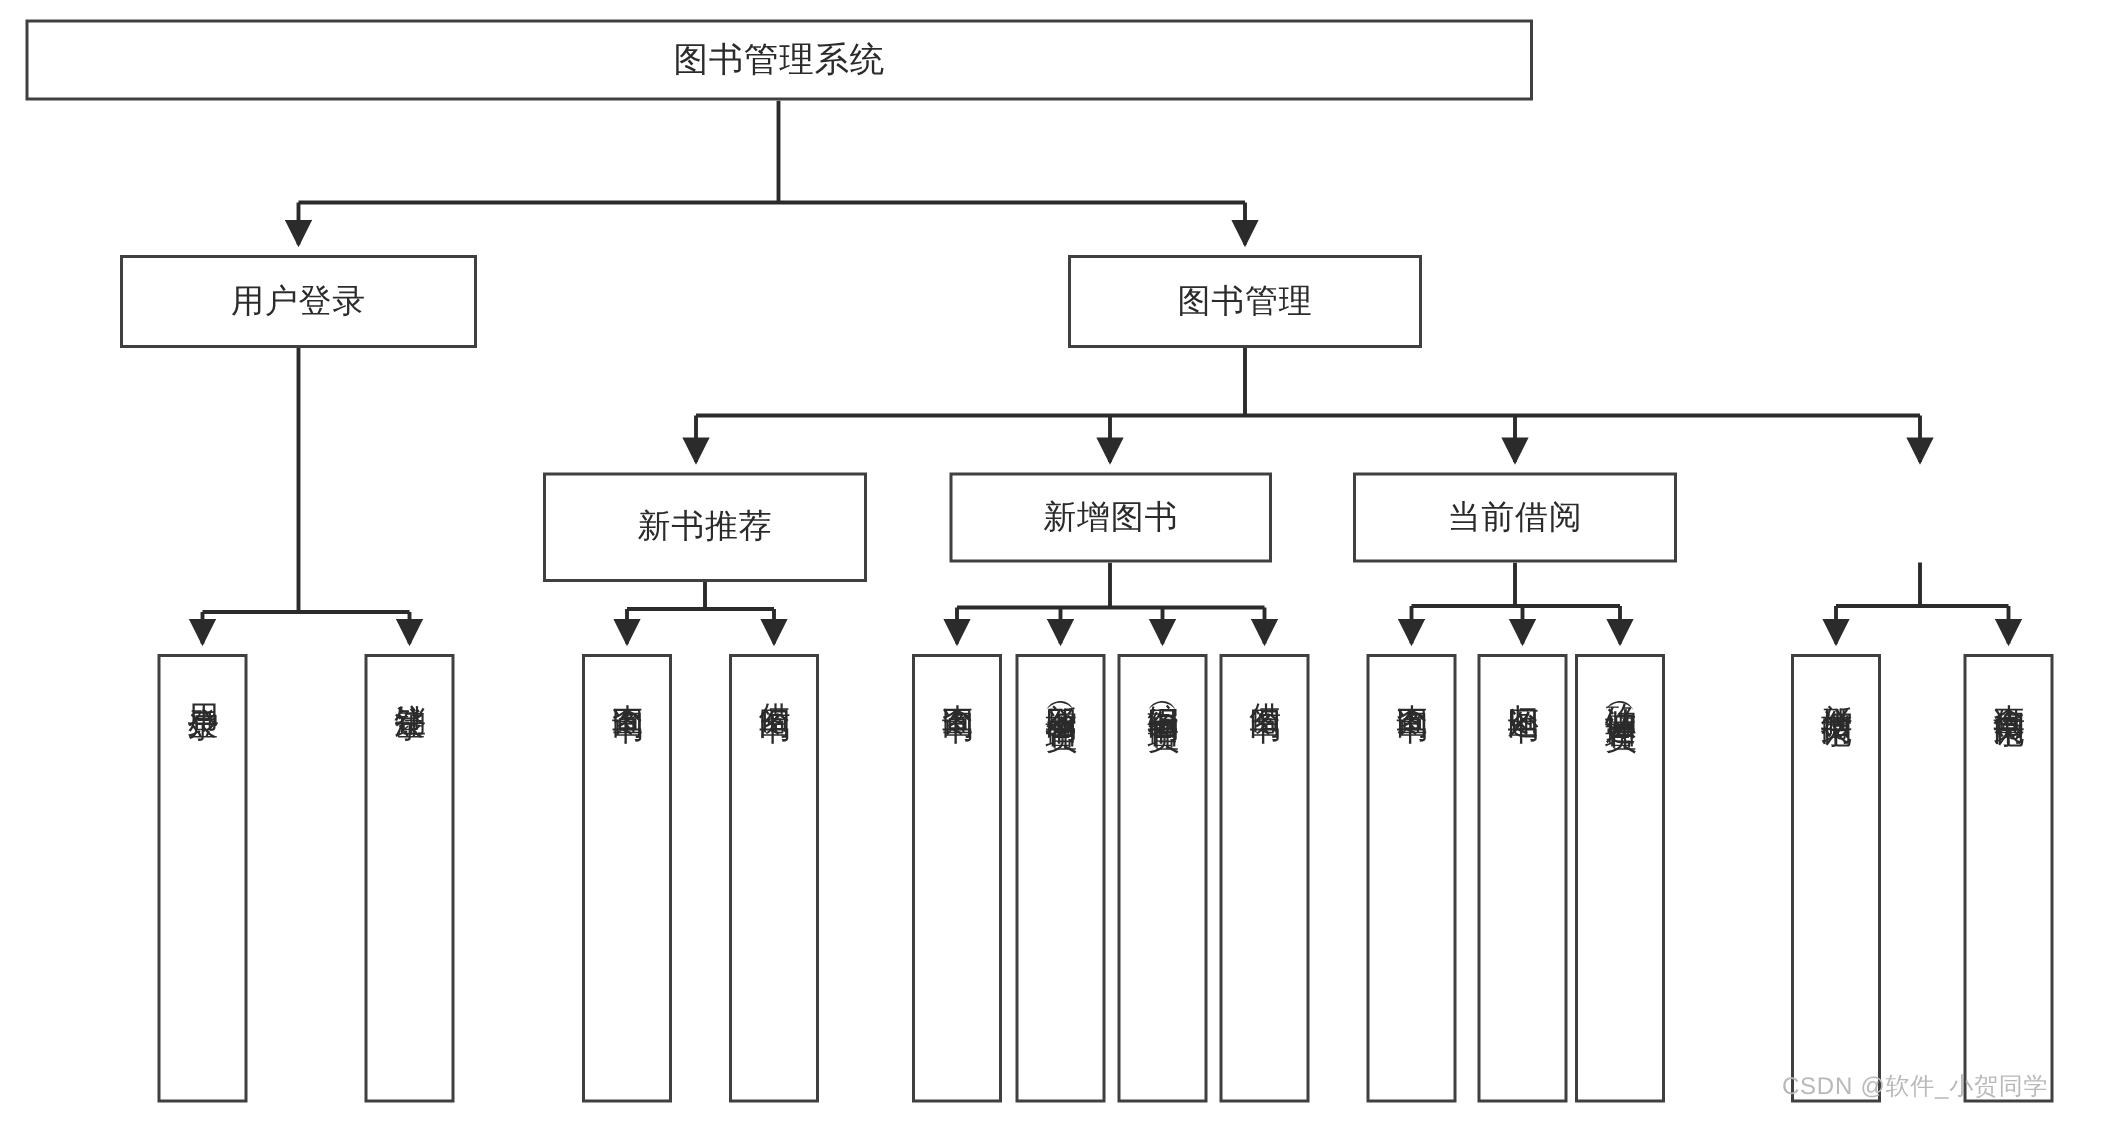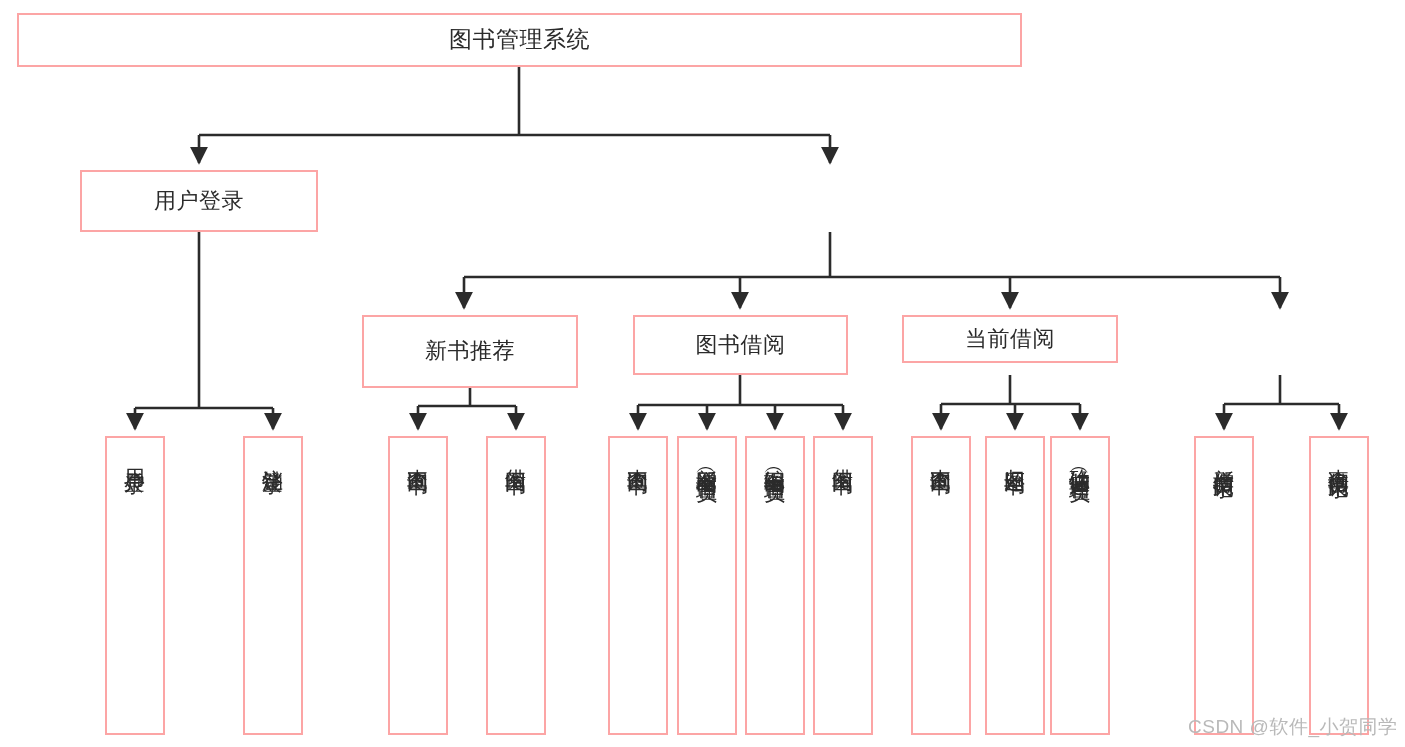--- a/index.html
+++ b/index.html
@@ -23,21 +23,21 @@
     left: 0;
     top: 0;
     width: 1405px;
     height: 747px;
     pointer-events: none;
   }
   .node {
     position: absolute;
     box-sizing: border-box;
     background: #ffffff;
-    border: 2px solid #fca5a5;
+    border: 2px solid #404040;
     display: flex;
     align-items: center;
     justify-content: center;
     z-index: 2;
   }
   .node .lbl {
     font-size: 22px;
     color: #2b2b2b;
     line-height: 1.12;
     letter-spacing: 0.5px;
@@ -56,21 +56,21 @@
     font-size: 21px;
     line-height: 1.0;
     letter-spacing: 2px;
     white-space: normal;
   }
   .node.root .lbl { font-size: 23px; }
   #watermark {
     position: absolute;
     left: 1188px;
     top: 714px;
-    font-size: 19px;
+    font-size: 16px;
     color: #b9b9b9;
     letter-spacing: 0.5px;
     white-space: nowrap;
     z-index: 5;
   }
 </style>
 </head>
 <body>
 
 <div id="canvas">
@@ -125,28 +125,31 @@
     </g>
   </svg>
 
   <div class="node root" id="node-root" style="left: 17px; top: 13px; width: 1005px; height: 54px;">
     <span class="lbl">图书管理系统</span>
   </div>
 
   <div class="node" id="l2-0" style="left: 80px; top: 170px; width: 238px; height: 62px;">
     <span class="lbl">用户登录</span>
   </div>
+  <div class="node" id="l2-1" style="left: 712px; top: 170px; width: 236px; height: 62px;">
+    <span class="lbl">图书管理</span>
+  </div>
 
   <div class="node" id="l3-0" style="left: 362px; top: 315px; width: 216px; height: 73px;">
     <span class="lbl">新书推荐</span>
   </div>
   <div class="node" id="l3-1" style="left: 633px; top: 315px; width: 215px; height: 60px;">
-    <span class="lbl">图书借阅</span>
+    <span class="lbl">新增图书</span>
   </div>
-  <div class="node" id="l3-2" style="left: 902px; top: 315px; width: 216px; height: 48px;">
+  <div class="node" id="l3-2" style="left: 902px; top: 315px; width: 216px; height: 60px;">
     <span class="lbl">当前借阅</span>
   </div>
 
   <div class="node vert" id="lf-0" style="left: 105px; top: 436px; width: 60px; height: 299px;">
     <span class="lbl">用户登录</span>
   </div>
   <div class="node vert" id="lf-1" style="left: 243px; top: 436px; width: 60px; height: 299px;">
     <span class="lbl">注销登录</span>
   </div>
   <div class="node vert" id="lf-2" style="left: 388px; top: 436px; width: 60px; height: 299px;">

